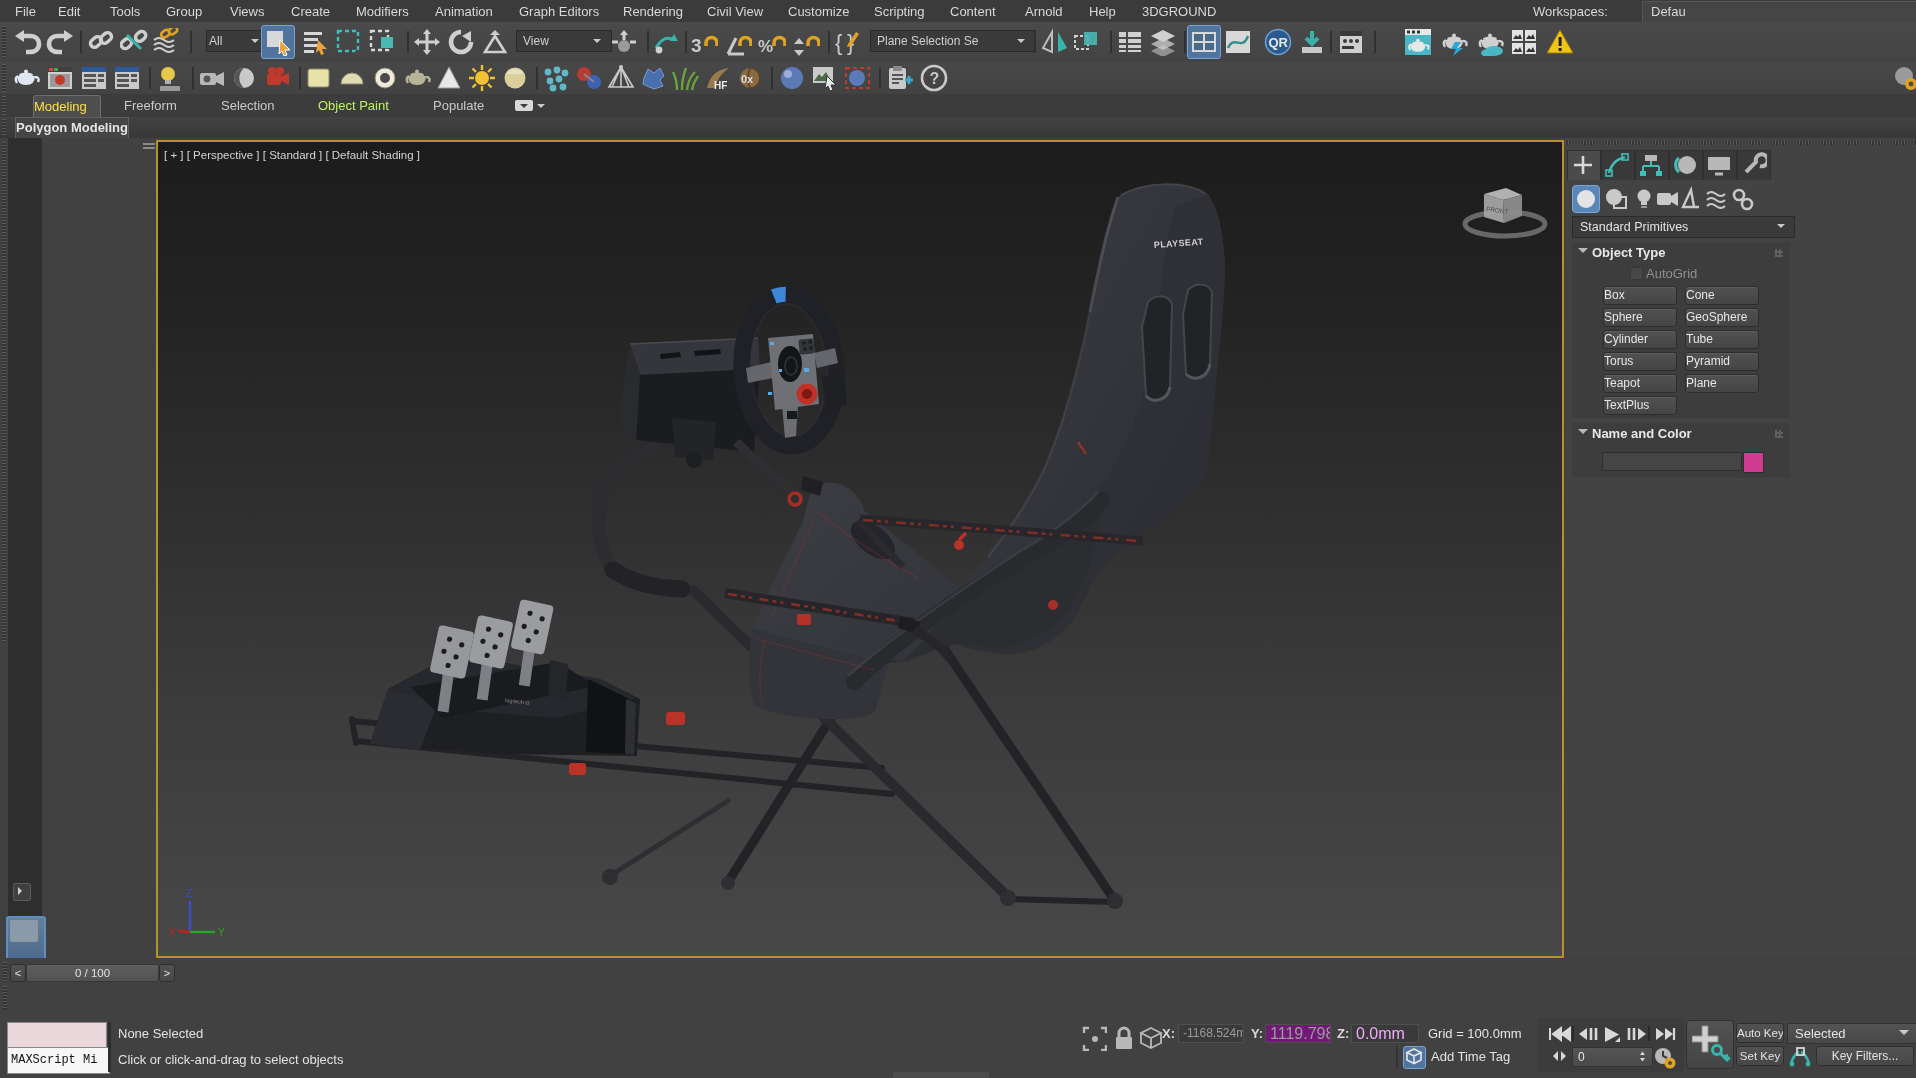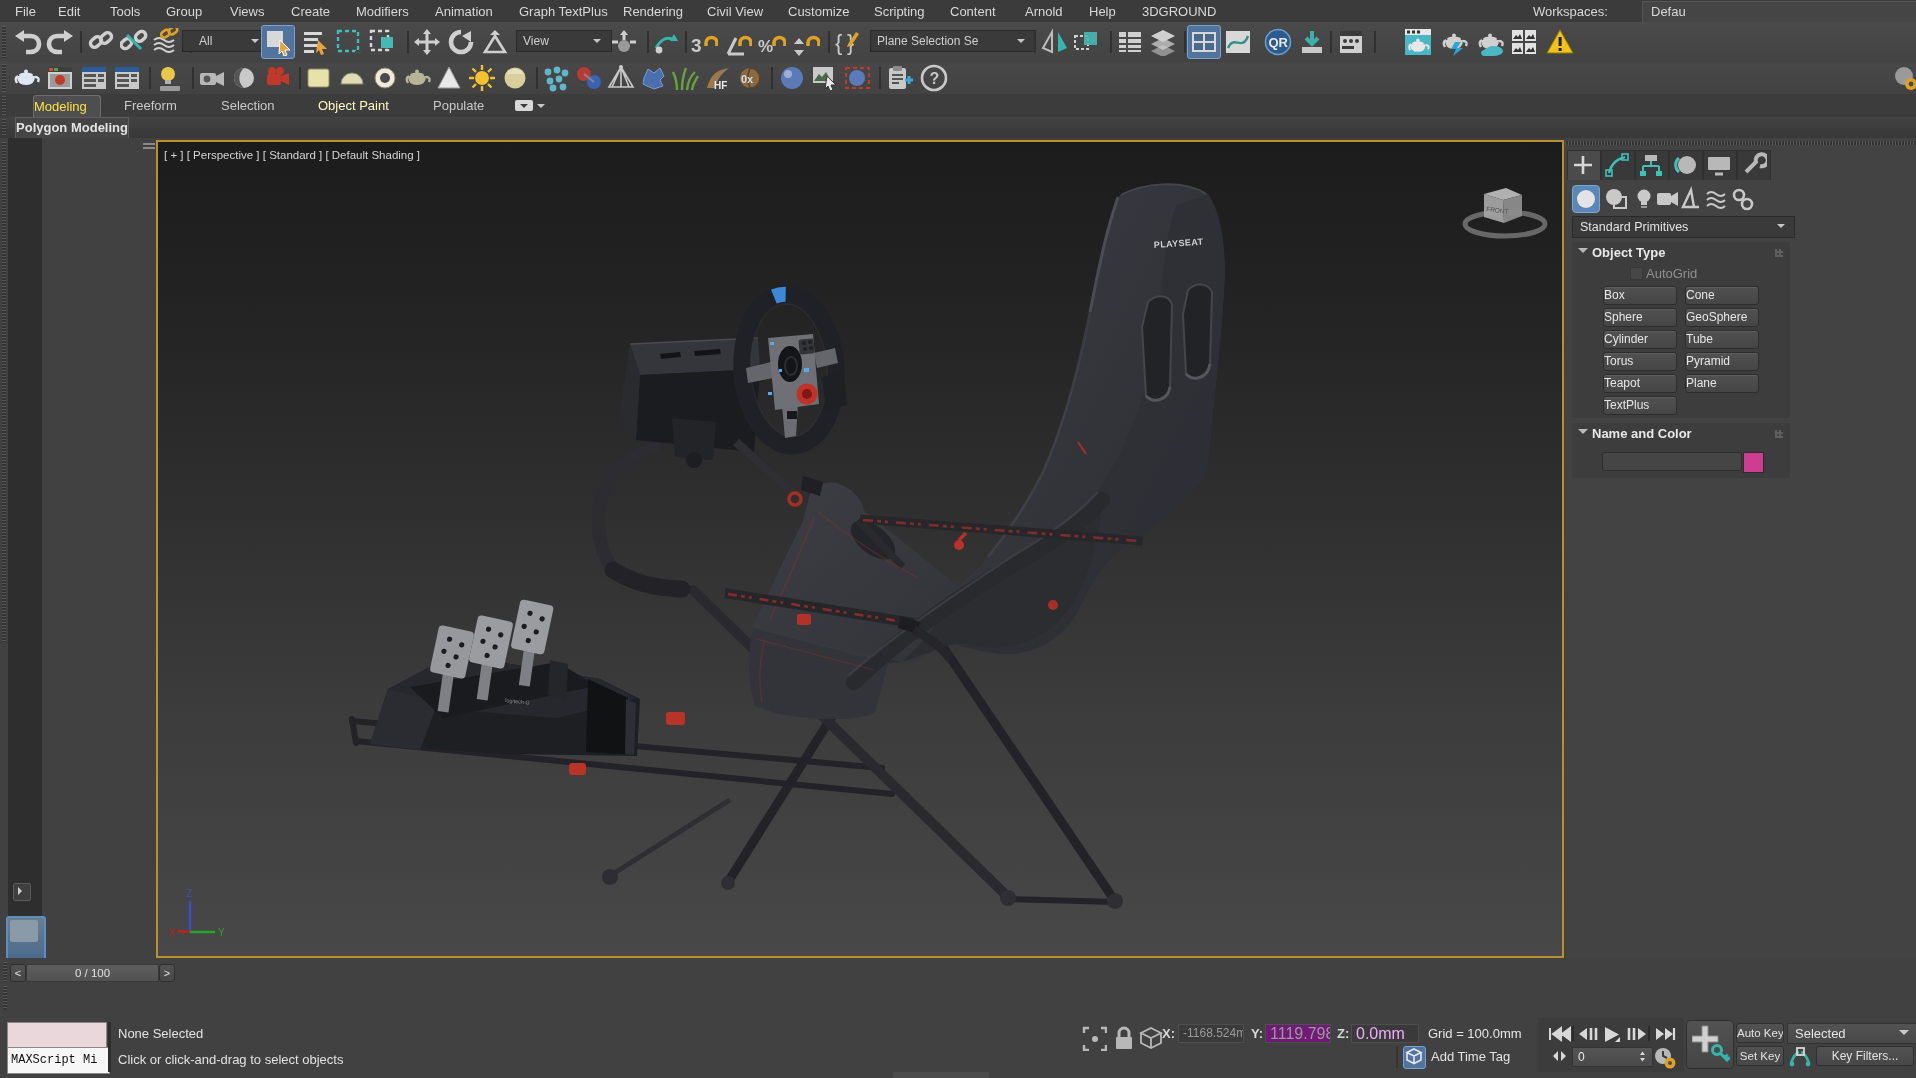--- a/index.html
+++ b/index.html
@@ -15,21 +15,21 @@
 <div id="stage">
     <div class="a" style="left:0;top:0;width:1916px;height:22px;background:#3b3b3b;border-bottom:1px solid #2e2e2e"></div>
     <div class="a menu" style="left:15px;top:4px">File</div>
     <div class="a menu" style="left:58px;top:4px">Edit</div>
     <div class="a menu" style="left:110px;top:4px">Tools</div>
     <div class="a menu" style="left:166px;top:4px">Group</div>
     <div class="a menu" style="left:230px;top:4px">Views</div>
     <div class="a menu" style="left:291px;top:4px">Create</div>
     <div class="a menu" style="left:356px;top:4px">Modifiers</div>
     <div class="a menu" style="left:435px;top:4px">Animation</div>
-    <div class="a menu" style="left:519px;top:4px">Graph TextPlus</div>
+    <div class="a menu" style="left:519px;top:4px">Graph Editors</div>
     <div class="a menu" style="left:623px;top:4px">Rendering</div>
     <div class="a menu" style="left:707px;top:4px">Civil View</div>
     <div class="a menu" style="left:788px;top:4px">Customize</div>
     <div class="a menu" style="left:874px;top:4px">Scripting</div>
     <div class="a menu" style="left:950px;top:4px">Content</div>
     <div class="a menu" style="left:1025px;top:4px">Arnold</div>
     <div class="a menu" style="left:1089px;top:4px">Help</div>
     <div class="a menu" style="left:1142px;top:4px">3DGROUND</div>
     <div class="a menu" style="left:1533px;top:4px">Workspaces:</div>
     <div class="a" style="left:1642px;top:1px;width:274px;height:21px;background:#454545;border:1px solid #555555;color:#d8d8d8;font-size:13px;line-height:20px;padding-left:8px">Defau</div>
@@ -62,21 +62,21 @@
         <path d="M2 12 q5-4 10 0 t10 0"></path>
         <path d="M2 17 q5-4 10 0 t10 0"></path>
         <path d="M2 22 q5-4 10 0 t10 0"></path>
       </g>
       <g stroke="#e0a222" stroke-width="2.6" fill="none">
         <rect x="9" y="3" width="9" height="6" rx="3" transform="rotate(-35 13 6)"></rect>
         <rect x="16" y="0" width="9" height="6" rx="3" transform="rotate(-35 20 2)"></rect>
       </g>
     </svg>
     <div class="a vsep" style="left:190px;top:31px;height:22px"></div>
-    <div class="a ddown" style="left:182px;top:30px;width:66px;height:20px;line-height:20px;padding-left:16px;overflow:hidden;white-space:nowrap">All</div>
+    <div class="a ddown" style="left:206px;top:30px;width:66px;height:20px;line-height:20px;padding-left:2px;overflow:hidden;white-space:nowrap">All</div>
     <div class="a" style="left:251px;top:39px;width:0;height:0;border:4px solid transparent;border-top-color:#c9c9c9"></div>
     <div class="a" style="left:261px;top:25px;width:32px;height:32px;background:#50749e;border:1px solid #7aa2cf;border-radius:3px"></div>
     <svg class="a" width="28" height="28" style="left:264px;top:28px" viewBox="0 0 28 28">
       <rect x="3" y="3" width="16" height="16" fill="#d8d8d8"></rect>
       <path d="M16 12 L26 22 L21 22 L23 27 L20 28 L18 23 L15 26 Z" fill="#e8a33d" stroke="#fff" stroke-width="1"></path>
     </svg>
     <svg class="a" width="28" height="28" style="left:302px;top:28px" viewBox="0 0 28 28">
       <g fill="#d8d8d8">
         <rect x="2" y="4" width="18" height="3"></rect>
         <rect x="2" y="10" width="14" height="3"></rect>
@@ -414,21 +414,21 @@
     <svg class="a" width="28" height="28" style="left:1890px;top:64px" viewBox="0 0 28 28">
       <circle cx="14" cy="12" r="9" fill="#9a9a9a"></circle>
       <circle cx="21" cy="20" r="6" fill="#e0a222"></circle>
       <circle cx="21" cy="20" r="2.4" fill="#4a4a4a"></circle>
     </svg>
     <div class="a" style="left:0;top:94px;width:1916px;height:23px;background:#3c3c3c;border-bottom:1px solid #333"></div>
     <div class="a grip" style="left:2px;top:96px;height:19px"></div>
     <div class="a" style="left:33px;top:95px;width:66px;height:22px;background:#4e4e4e;border:1px solid #6e6e6e;border-bottom:none;border-radius:3px 3px 0 0;color:#fde047;font-size:13px;text-align:left;line-height:22px">Modeling</div>
     <div class="a" style="left:124px;top:98px;color:#c9c9c9;font-size:13px">Freeform</div>
     <div class="a" style="left:221px;top:98px;color:#c9c9c9;font-size:13px">Selection</div>
-    <div class="a" style="left:318px;top:98px;color:#fef9c3;font-size:13px">Object Paint</div>
+    <div class="a" style="left:318px;top:98px;color:#bef264;font-size:13px">Object Paint</div>
     <div class="a" style="left:433px;top:98px;color:#c9c9c9;font-size:13px">Populate</div>
     <div class="a" style="left:515px;top:100px;width:18px;height:11px;background:#d8d8d8;border-radius:2px"></div>
     <div class="a" style="left:520px;top:104px;width:0;height:0;border:4px solid transparent;border-top-color:#3c3c3c"></div>
     <div class="a" style="left:537px;top:104px;width:0;height:0;border:4px solid transparent;border-top-color:#c9c9c9"></div>
     <div class="a" style="left:0;top:117px;width:1916px;height:21px;background:linear-gradient(#424242,#383838)"></div>
     <div class="a grip" style="left:2px;top:119px;height:17px"></div>
     <div class="a" style="left:15px;top:117px;width:112px;height:20px;background:#454545;border:1px solid #5e5e5e;color:#e4e4e4;font-size:13px;font-weight:bold;text-align:center;line-height:20px">Polygon Modeling</div>
     <div class="a" style="left:0;top:138px;width:1916px;height:820px;background:#414141"></div>
     <div class="a" style="left:8px;top:138px;width:34px;height:820px;background:#2e2e2e"></div>
     <div class="a grip" style="left:2px;top:142px;height:500px"></div>

